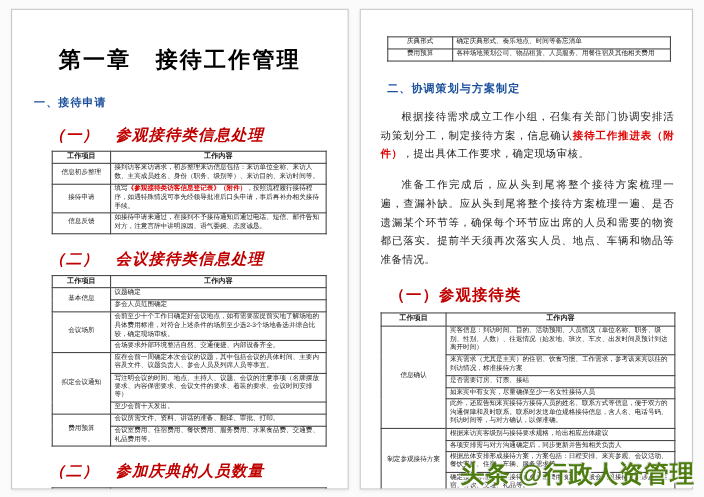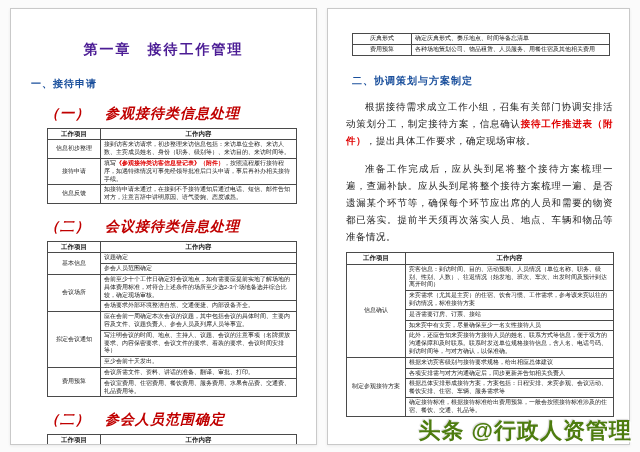--- a/index.html
+++ b/index.html
@@ -12,21 +12,21 @@
   .page{
     position:absolute;top:8px;height:437px;background:#ffffff;
     border:1px solid #c9c9c9;box-shadow:0 1px 3px rgba(0,0,0,.07);
     overflow:hidden;box-sizing:border-box;
   }
   .page-left{left:10px;width:307px;}
   .page-right{left:327px;width:303px;}
 
   .chapter{
     margin:32px 10px 0 10px;text-align:center;
-    color:#4c1d95;font-weight:bold;font-size:14px;letter-spacing:2px;
+    color:#000000;font-weight:bold;font-size:20px;letter-spacing:2px;
   }
   .sec{
     margin:18px 0 0 20px;color:#1a4f9c;font-weight:bold;font-size:10px;
     letter-spacing:1px;
   }
   .page-right .sec{margin-left:24px;}
   .sub{
     margin:14px 0 0 34px;color:#c00000;font-size:14px;font-style:italic;
     font-family:"Liberation Serif", serif;font-weight:bold;letter-spacing:1px;
   }
@@ -124,21 +124,21 @@
     <tr>
       <td class="label-col" rowspan="2">费用预算</td>
       <td>会议所需文件、资料、讲话的准备、翻译、审批、打印。</td>
     </tr>
     <tr>
           <td>会议室费用、住宿费用、餐饮费用、服务费用、水果食品费、交通费、礼品费用等。</td>
         </tr>
   </tbody>
     </table>
 
-  <div class="sub">（二）　参会人员范围确定</div>
+  <div class="sub">（二）　参加庆典的人员数量</div>
   <table class="doc-table">
     <tbody>
         <tr>
       <td class="label-col hdr">工作项目</td>
       <td class="hdr">工作内容</td>
     </tr>
     <tr>
       <td class="label-col" rowspan="2">基本信息</td>
       <td>明确庆典活动类型、时间、全程安排</td>
     </tr>
@@ -162,20 +162,21 @@
       <td>各种场地策划公司、物品租赁、人员服务、用餐住宿及其他相关费用</td>
     </tr>
   </tbody>
     </table>
 
   <div class="sec" style="">二、协调策划与方案制定</div>
 
   <p class="para"><span>根据接待需求成立工作小组，召集有关部门协调安排活动策划分工，制定接待方案，信息确认</span><span class="redb">接待工作推进表（附件）</span><span>，提出具体工作要求，确定现场审核。</span></p>
   <p class="para">准备工作完成后，应从头到尾将整个接待方案梳理一遍，查漏补缺。应从头到尾将整个接待方案梳理一遍、是否遗漏某个环节等，确保每个环节应出席的人员和需要的物资都已落实。提前半天须再次落实人员、地点、车辆和物品等准备情况。</p>
 
+  <div class="sub">（一）参观接待类</div>
   <table class="doc-table main-table">
     <tbody>
         <tr>
       <td class="label-col hdr">工作项目</td>
       <td class="hdr">工作内容</td>
     </tr>
     <tr>
       <td class="label-col" rowspan="5">信息确认</td>
       <td>宾客信息：到访时间、目的、活动预期、人员情况（单位名称、职务、级别、性别、人数）、往返情况（始发地、班次、车次、出发时间及预计到达离开时间）</td>
     </tr>

